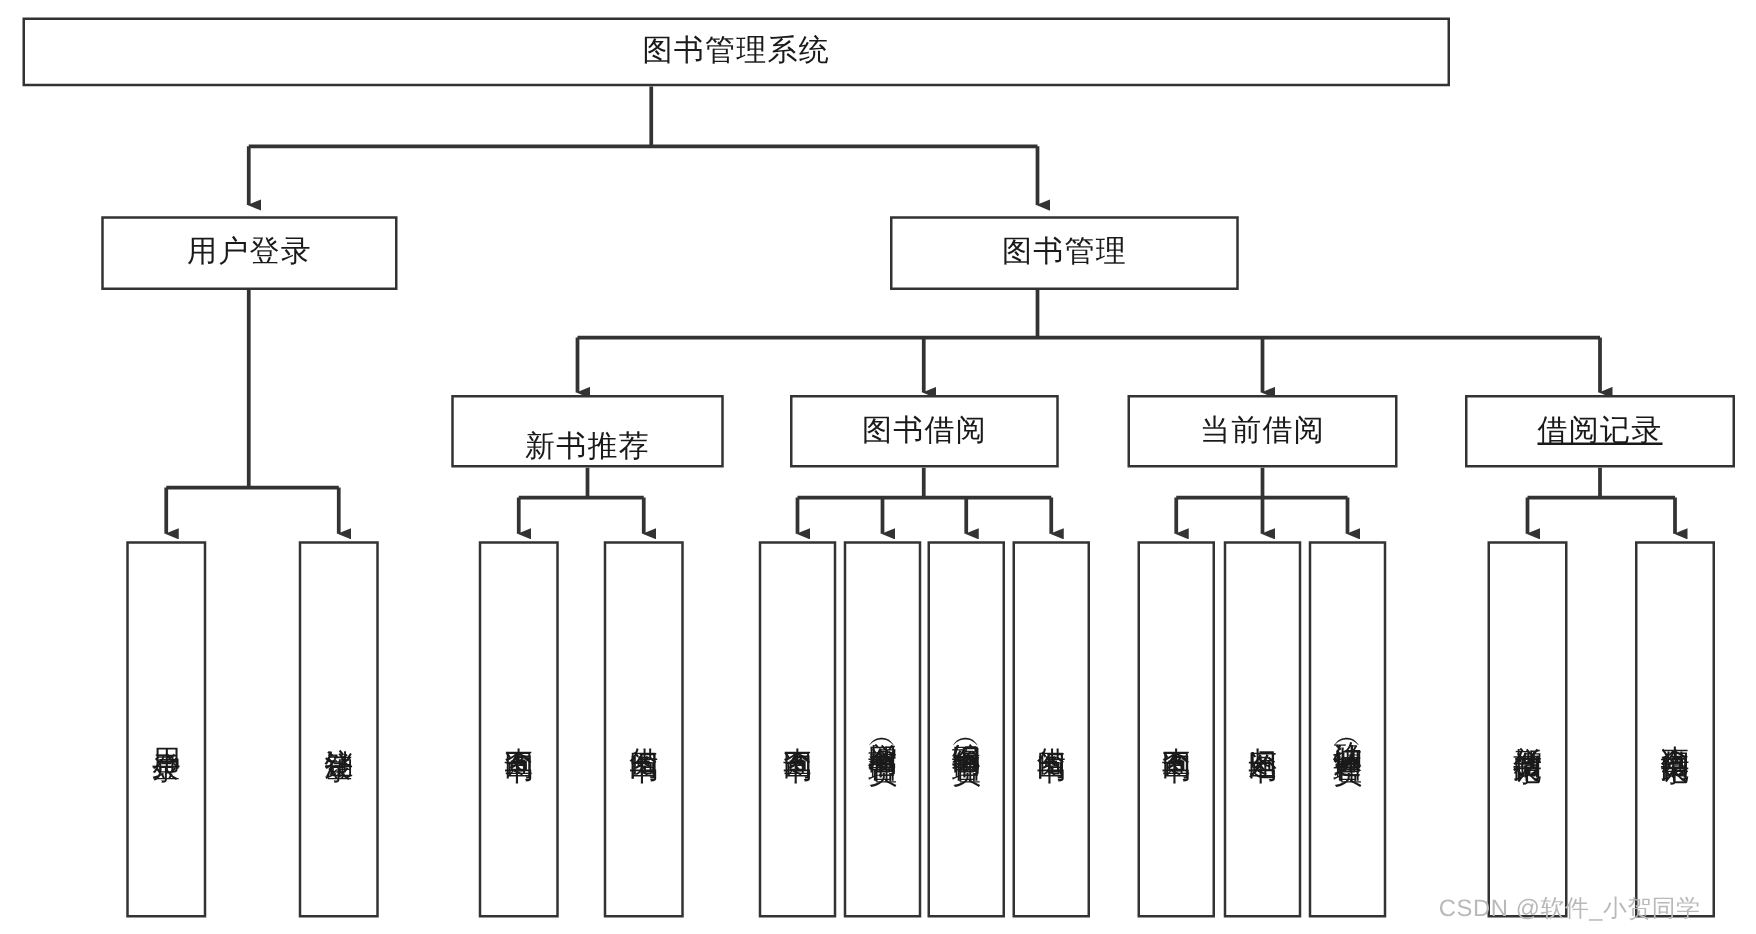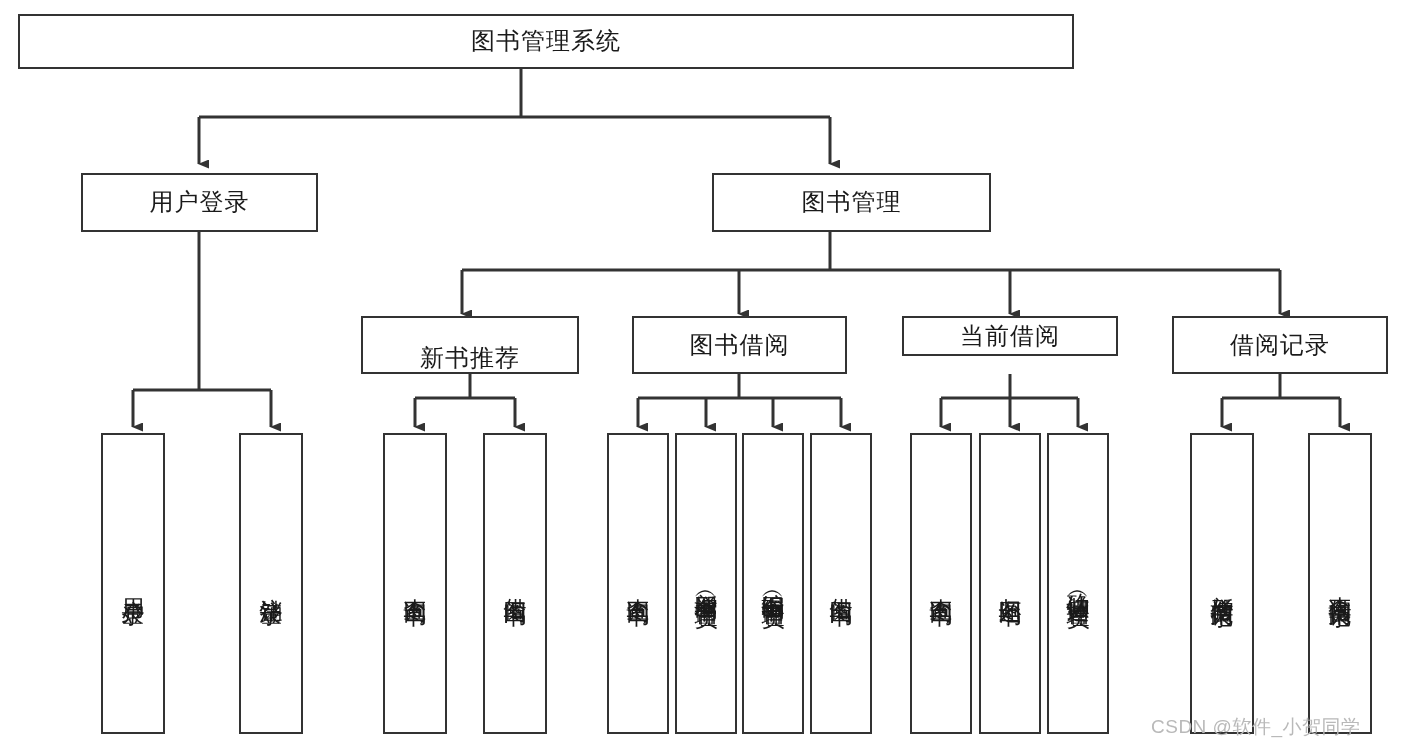--- a/index.html
+++ b/index.html
@@ -115,41 +115,41 @@
       <path d="M 1010,398 L 1010,427" marker-end="url(#arrowhead)"></path>
       <path d="M 1078,398 L 1078,427" marker-end="url(#arrowhead)"></path>
 
       <path d="M 1280,374 L 1280,398"></path>
       <path d="M 1222,398 L 1340,398"></path>
       <path d="M 1222,398 L 1222,427" marker-end="url(#arrowhead)"></path>
       <path d="M 1340,398 L 1340,427" marker-end="url(#arrowhead)"></path>
     </g>
   </svg>
 
-  <div class="node horiz" style="left:18px; top:14px; width:1056px; height:55px;">
+  <div class="node horiz" style="left:18px; top:14px; width:1142px; height:55px;">
     <span class="label">图书管理系统</span>
   </div>
 
   <div class="node horiz" style="left:81px; top:173px; width:237px; height:59px;">
     <span class="label">用户登录</span>
   </div>
   <div class="node horiz" style="left:712px; top:173px; width:279px; height:59px;">
     <span class="label">图书管理</span>
   </div>
 
   <div class="node horiz" style="left:361px; top:316px; width:218px; height:58px;align-items:flex-end;">
     <span class="label">新书推荐</span>
   </div>
   <div class="node horiz" style="left:632px; top:316px; width:215px; height:58px;">
     <span class="label">图书借阅</span>
   </div>
-  <div class="node horiz" style="left:902px; top:316px; width:216px; height:40px;">
+  <div class="node horiz" style="left:902px; top:316px; width:216px; height:58px;">
     <span class="label">当前借阅</span>
   </div>
-  <div class="node horiz" style="left:1172px; top:316px; width:216px; height:58px;">
+  <div class="node horiz" style="left:1172px; top:316px; width:216px; height:58px;text-decoration:underline;">
     <span class="label">借阅记录</span>
   </div>
 
   <div class="node vert" style="left:101px; top:433px; width:64px; height:301px;">
     <span class="label">用户登录</span>
   </div>
   <div class="node vert" style="left:239px; top:433px; width:64px; height:301px;">
     <span class="label">注销登录</span>
   </div>
 

